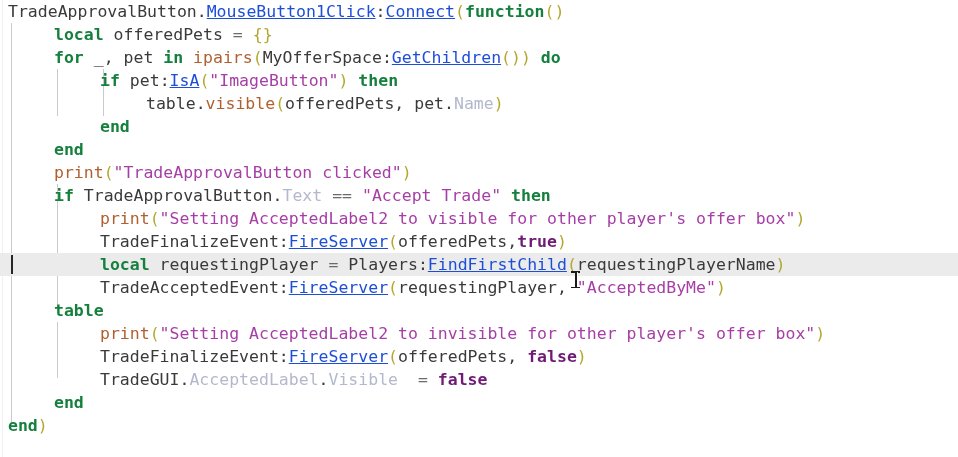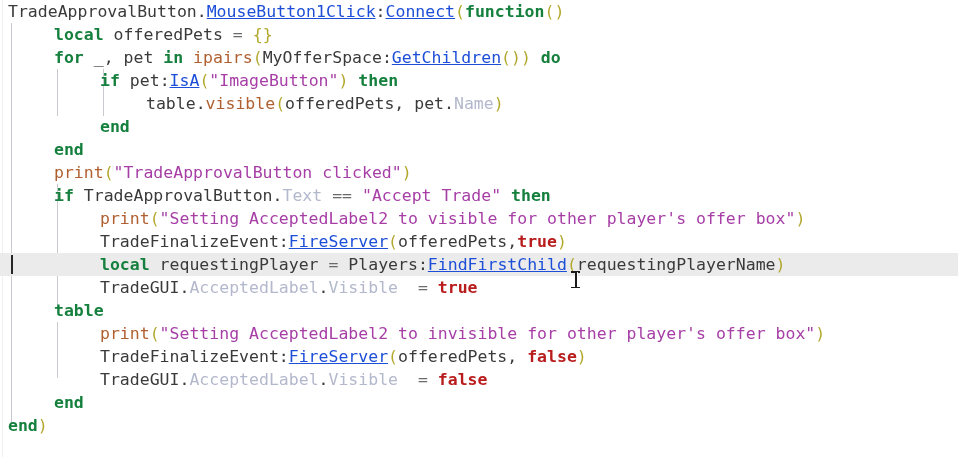--- a/index.html
+++ b/index.html
@@ -55,21 +55,21 @@
     padding-left: 8px;
     color: #3b3b3b;
   }
   .line.current {
     background: #ebebeb;
   }
 
   
   .t-plain    { color: #3a3a3a; }
   .t-kw       { color: #15803d; font-weight: bold; }
-  .t-bool     { color: #b91c1c; font-weight: bold; }
+  .t-bool     { color: #701a75; font-weight: bold; }
   .t-fn       { color: #1d4ed8; text-decoration: underline; }
   .t-fncall   { color: #b06030; margin-top: 40px; }
   .t-str      { color: #a63ea6; }
   .t-prop     { color: #b3b8cc; }
   .t-paren    { color: #b3a82e; }
   .t-op       { color: #6b6b6b; }
   .t-punct    { color: #3a3a3a; }
 
   
   .caret {
@@ -135,21 +135,21 @@
       <div class="line"><span style="display: inline-block; width: 46px;"></span><span class="t-kw">for</span><span class="t-plain"> _, pet </span><span class="t-kw">in</span><span class="t-plain"> </span><span class="t-fncall">ipairs</span><span class="t-paren">(</span><span class="t-plain">MyOfferSpace</span><span class="t-punct">:</span><span class="t-fn">GetChildren</span><span class="t-paren">(</span><span class="t-paren">)</span><span class="t-paren">)</span><span class="t-plain"> </span><span class="t-kw">do</span></div>
       <div class="line"><span style="display: inline-block; width: 92px;"></span><span class="t-kw">if</span><span class="t-plain"> pet</span><span class="t-punct">:</span><span class="t-fn">IsA</span><span class="t-paren">(</span><span class="t-str">"ImageButton"</span><span class="t-paren">)</span><span class="t-plain"> </span><span class="t-kw">then</span></div>
       <div class="line"><span style="display: inline-block; width: 138px;"></span><span class="t-plain">table</span><span class="t-punct">.</span><span class="t-fncall">visible</span><span class="t-paren">(</span><span class="t-plain">offeredPets, pet</span><span class="t-punct">.</span><span class="t-prop">Name</span><span class="t-paren">)</span></div>
       <div class="line"><span style="display: inline-block; width: 92px;"></span><span class="t-kw">end</span></div>
       <div class="line"><span style="display: inline-block; width: 46px;"></span><span class="t-kw">end</span></div>
       <div class="line"><span style="display: inline-block; width: 46px;"></span><span class="t-fncall">print</span><span class="t-paren">(</span><span class="t-str">"TradeApprovalButton clicked"</span><span class="t-paren">)</span></div>
       <div class="line"><span style="display: inline-block; width: 46px;"></span><span class="t-kw">if</span><span class="t-plain"> TradeApprovalButton</span><span class="t-punct">.</span><span class="t-prop">Text</span><span class="t-plain"> </span><span class="t-op">==</span><span class="t-plain"> </span><span class="t-str">"Accept Trade"</span><span class="t-plain"> </span><span class="t-kw">then</span></div>
       <div class="line"><span style="display: inline-block; width: 92px;"></span><span class="t-fncall">print</span><span class="t-paren">(</span><span class="t-str">"Setting AcceptedLabel2 to visible for other player's offer box"</span><span class="t-paren">)</span></div>
       <div class="line"><span style="display: inline-block; width: 92px;"></span><span class="t-plain">TradeFinalizeEvent</span><span class="t-punct">:</span><span class="t-fn">FireServer</span><span class="t-paren">(</span><span class="t-plain">offeredPets,</span><span class="t-bool">true</span><span class="t-paren">)</span></div>
       <div class="line current"><span style="display: inline-block; width: 92px;"></span><span class="t-kw">local</span><span class="t-plain"> requestingPlayer </span><span class="t-op">=</span><span class="t-plain"> Players</span><span class="t-punct">:</span><span class="t-fn">FindFirstChild</span><span class="t-paren">(</span><span class="t-plain">requestingPlayerName</span><span class="t-paren">)</span><span class="caret" style="left: 11px; top: 2px;"></span></div>
-      <div class="line"><span style="display: inline-block; width: 92px;"></span><span class="t-plain">TradeGUI</span><span class="t-punct">.</span><span class="t-prop">AcceptedLabel</span><span class="t-punct">.</span><span class="t-prop">Visible</span><span class="t-plain">  </span><span class="t-op">=</span><span class="t-plain"> </span><span class="t-bool">true</span></div>
+      <div class="line"><span style="display: inline-block; width: 92px;"></span><span class="t-plain">TradeAcceptedEvent</span><span class="t-punct">:</span><span class="t-fn">FireServer</span><span class="t-paren">(</span><span class="t-plain">requestingPlayer, </span><span class="t-str">"AcceptedByMe"</span><span class="t-paren">)</span></div>
       <div class="line"><span style="display: inline-block; width: 46px;"></span><span class="t-kw">table</span></div>
       <div class="line"><span style="display: inline-block; width: 92px;"></span><span class="t-fncall">print</span><span class="t-paren">(</span><span class="t-str">"Setting AcceptedLabel2 to invisible for other player's offer box"</span><span class="t-paren">)</span></div>
       <div class="line"><span style="display: inline-block; width: 92px;"></span><span class="t-plain">TradeFinalizeEvent</span><span class="t-punct">:</span><span class="t-fn">FireServer</span><span class="t-paren">(</span><span class="t-plain">offeredPets, </span><span class="t-bool">false</span><span class="t-paren">)</span></div>
       <div class="line"><span style="display: inline-block; width: 92px;"></span><span class="t-plain">TradeGUI</span><span class="t-punct">.</span><span class="t-prop">AcceptedLabel</span><span class="t-punct">.</span><span class="t-prop">Visible</span><span class="t-plain">  </span><span class="t-op">=</span><span class="t-plain"> </span><span class="t-bool">false</span></div>
       <div class="line"><span style="display: inline-block; width: 46px;"></span><span class="t-kw">end</span></div>
       <div class="line"><span style="display: inline-block; width: 0px;"></span><span class="t-kw">end</span><span class="t-paren">)</span></div>
     </div>
 
   <div class="mouse-ibeam" id="mouse-ibeam" style="left: 571px; top: 270px;">
     <div class="bar-top"></div>

